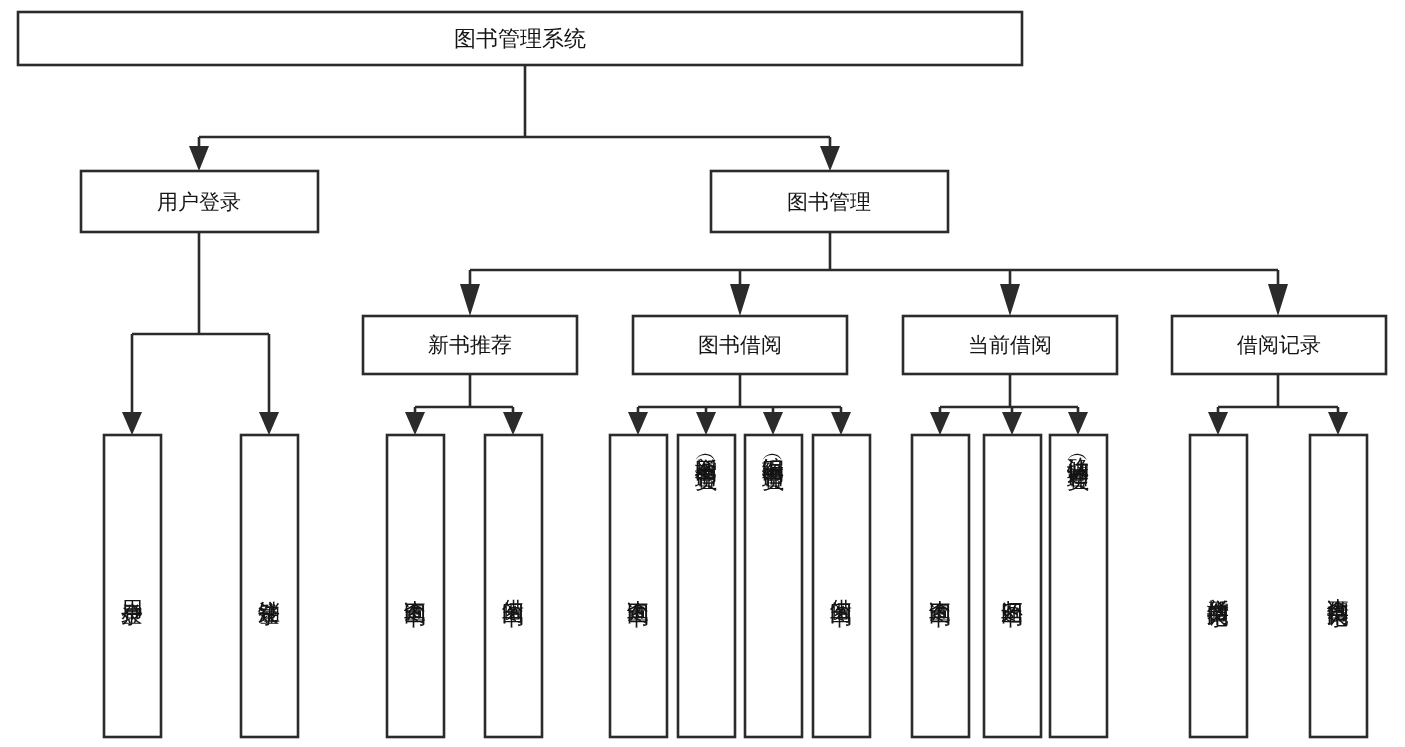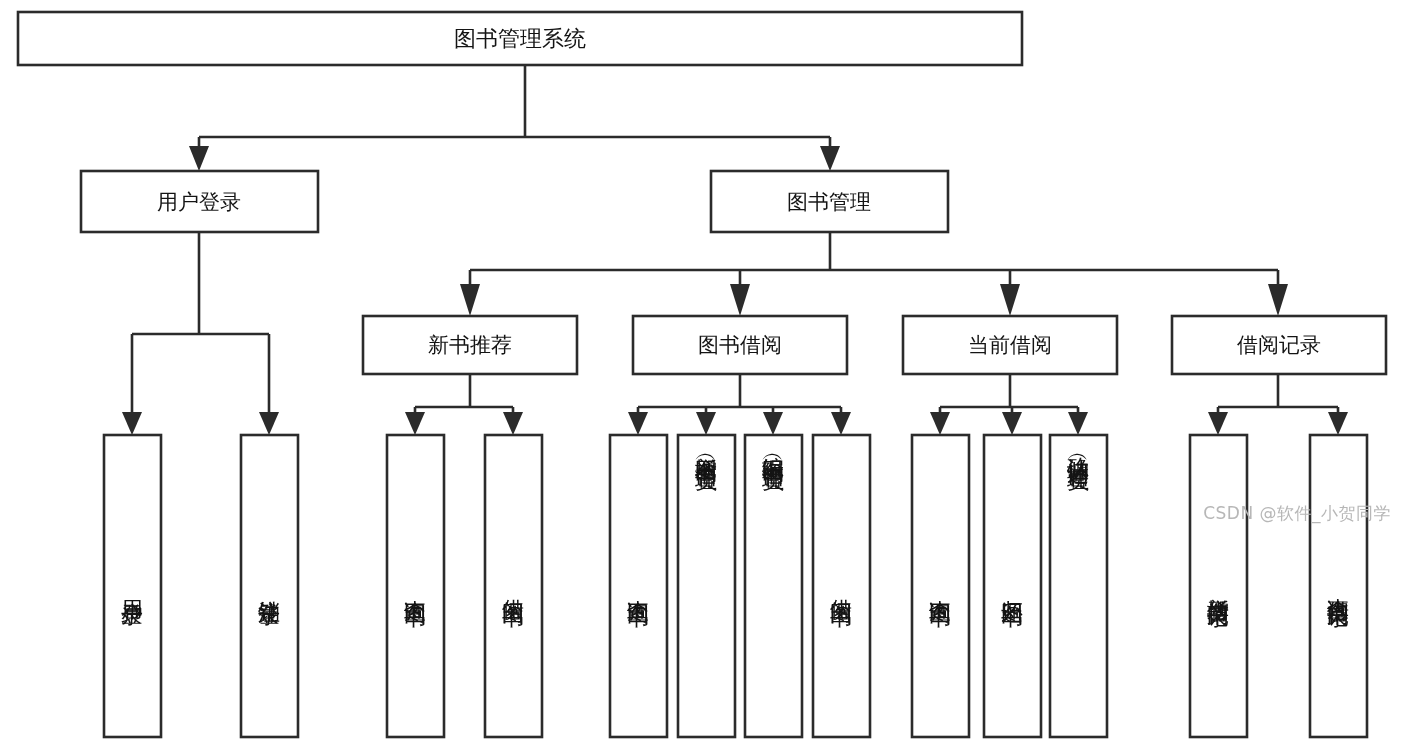--- a/index.html
+++ b/index.html
@@ -242,15 +242,14 @@
   <div class="leaf-label-wrap" style="left:1050px; top:435px; width:57px; height:302px; align-items:flex-start;">
     <span class="leaf-label" style="margin-top:4px;">确认归还（管理员）</span>
   </div>
   <div class="leaf-label-wrap" style="left:1190px; top:435px; width:57px; height:302px;">
     <span class="leaf-label">新增借阅记录</span>
   </div>
   <div class="leaf-label-wrap" style="left:1310px; top:435px; width:57px; height:302px;">
     <span class="leaf-label">查询借阅记录</span>
   </div>
 
-  <div class="watermark">CSDN @软件_小贺同学</div>
 
 </div>
 
 </body></html>

